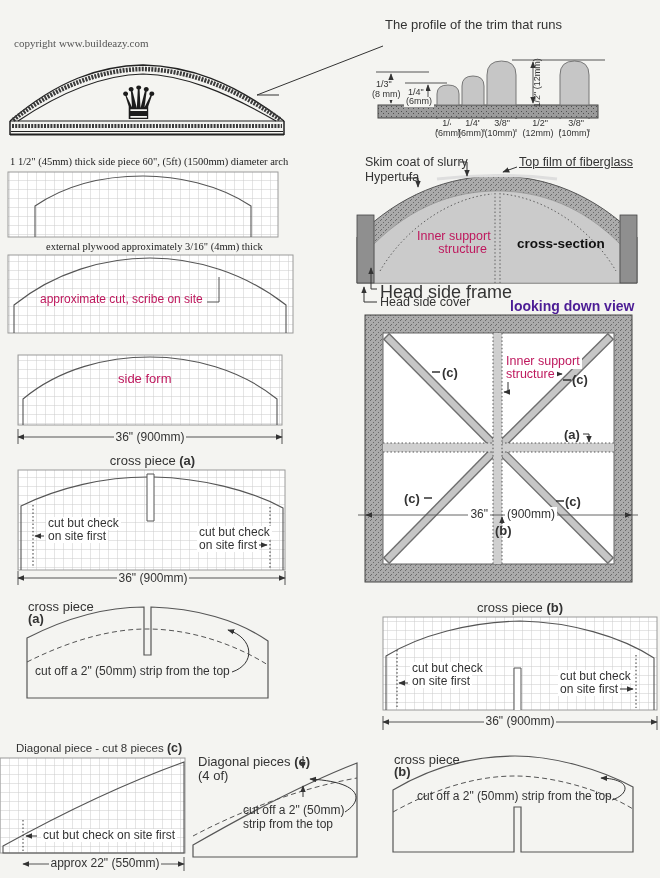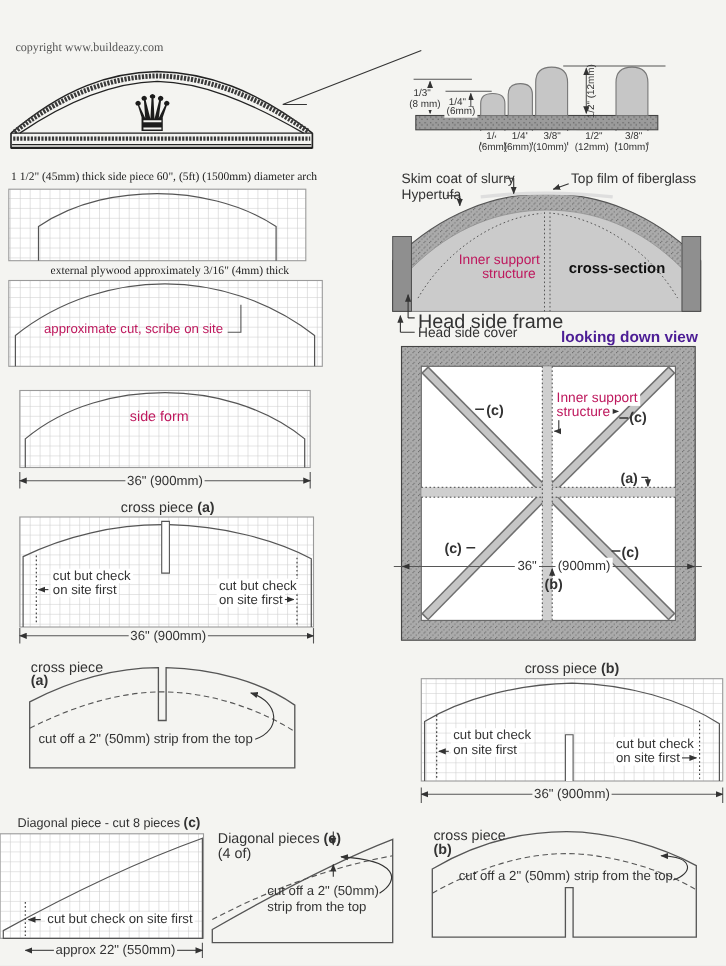--- a/index.html
+++ b/index.html
@@ -209,20 +209,21 @@
   <g>
     <path d="M393,852 L393,790 C435,765 478,756 515,756 C553,756 600,769 633,787 L633,852 L521,852 L521,807 L514,807 L514,852 Z" fill="none" stroke="#555" stroke-width="1.2"></path>
     <path d="M393,812 C440,786 480,776 515,776 C553,776 602,790 633,809" fill="none" stroke="#555" stroke-width="1" stroke-dasharray="5 3.2"></path>
     <path d="M612,800 C630,794 632,779 601,778" fill="none" stroke="#333" stroke-width="1" marker-end="url(#ah)"></path>
   </g>
 </svg>
 
 <div class="lbl serif" style="left:14px;top:38px;font-size:11px;color:#555;">copyright www.buildeazy.com</div>
 <div class="crown" style="left:118px;top:80px;">♛</div>
 
+<div class="lbl big" style="left:385px;top:18px;">The profile of the trim that runs</div>
 
 <div class="lbl sm bg" style="left:374px;top:80px;">1/3"</div>
 <div class="lbl sm bg" style="left:370px;top:90px;">(8 mm)</div>
 <div class="lbl sm bg" style="left:406px;top:88px;">1/4"</div>
 <div class="lbl sm bg" style="left:404px;top:97px;">(6mm)</div>
 <div class="lbl sm rot ctr" style="left:508px;top:78px;width:60px;">1/2" (12mm)</div>
 
 <div class="lbl sm ctr bg" style="left:428px;top:119px;width:40px;">1/4"</div>
 <div class="lbl sm ctr" style="left:428px;top:129px;width:40px;">(6mm)</div>
 <div class="lbl sm ctr bg" style="left:451px;top:119px;width:40px;">1/4"</div>
@@ -256,21 +257,21 @@
 <div class="lbl" style="left:16px;top:742px;font-size:11.5px;"><span>Diagonal piece - cut 8 pieces </span><span class="b" style="font-size:12.5px;">(c)</span></div>
 <div class="lbl wbg" style="left:41px;top:829px;">cut but check on site first</div>
 <div class="lbl ctr" style="left:45px;top:857px;width:120px;"><span class="bg">approx 22" (550mm)</span></div>
 
 <div class="lbl big" style="left:198px;top:755px;"><span>Diagonal pieces </span><span class="b">(c)</span></div>
 <div class="lbl big" style="left:198px;top:769px;">(4 of)</div>
 <div class="lbl" style="left:243px;top:804px;">cut off a 2" (50mm)</div>
 <div class="lbl" style="left:243px;top:818px;">strip from the top</div>
 
 <div class="lbl" style="left:365px;top:156px;font-size:12.5px;">Skim coat of slurry</div>
-<div class="lbl" style="left:519px;top:156px;font-size:12.5px;">Top film of fiberglass</div>
+<div class="lbl" style="left:519px;top:156px;font-size:12.5px;text-decoration:underline;">Top film of fiberglass</div>
 <div class="lbl" style="left:365px;top:171px;font-size:12.5px;">Hypertufa</div>
 <div class="lbl rt gray" style="left:417px;top:230px;width:70px;font-size:12.5px;">Inner support</div>
 <div class="lbl rt gray" style="left:417px;top:243px;width:70px;font-size:12.5px;">structure</div>
 <div class="lbl b" style="left:517px;top:237px;font-size:13.5px;color:#111;">cross-section</div>
 <div class="lbl" style="left:380px;top:283px;font-size:18px;">Head side frame</div>
 <div class="lbl" style="left:380px;top:296px;font-size:12.5px;">Head side cover</div>
 
 <div class="lbl b" style="left:510px;top:299px;font-size:14px;color:#4c1d95;">looking down view</div>
 <div class="lbl wbg gray" style="left:504px;top:355px;font-size:12.5px;">Inner support</div>
 <div class="lbl wbg gray" style="left:504px;top:368px;font-size:12.5px;">structure</div>

